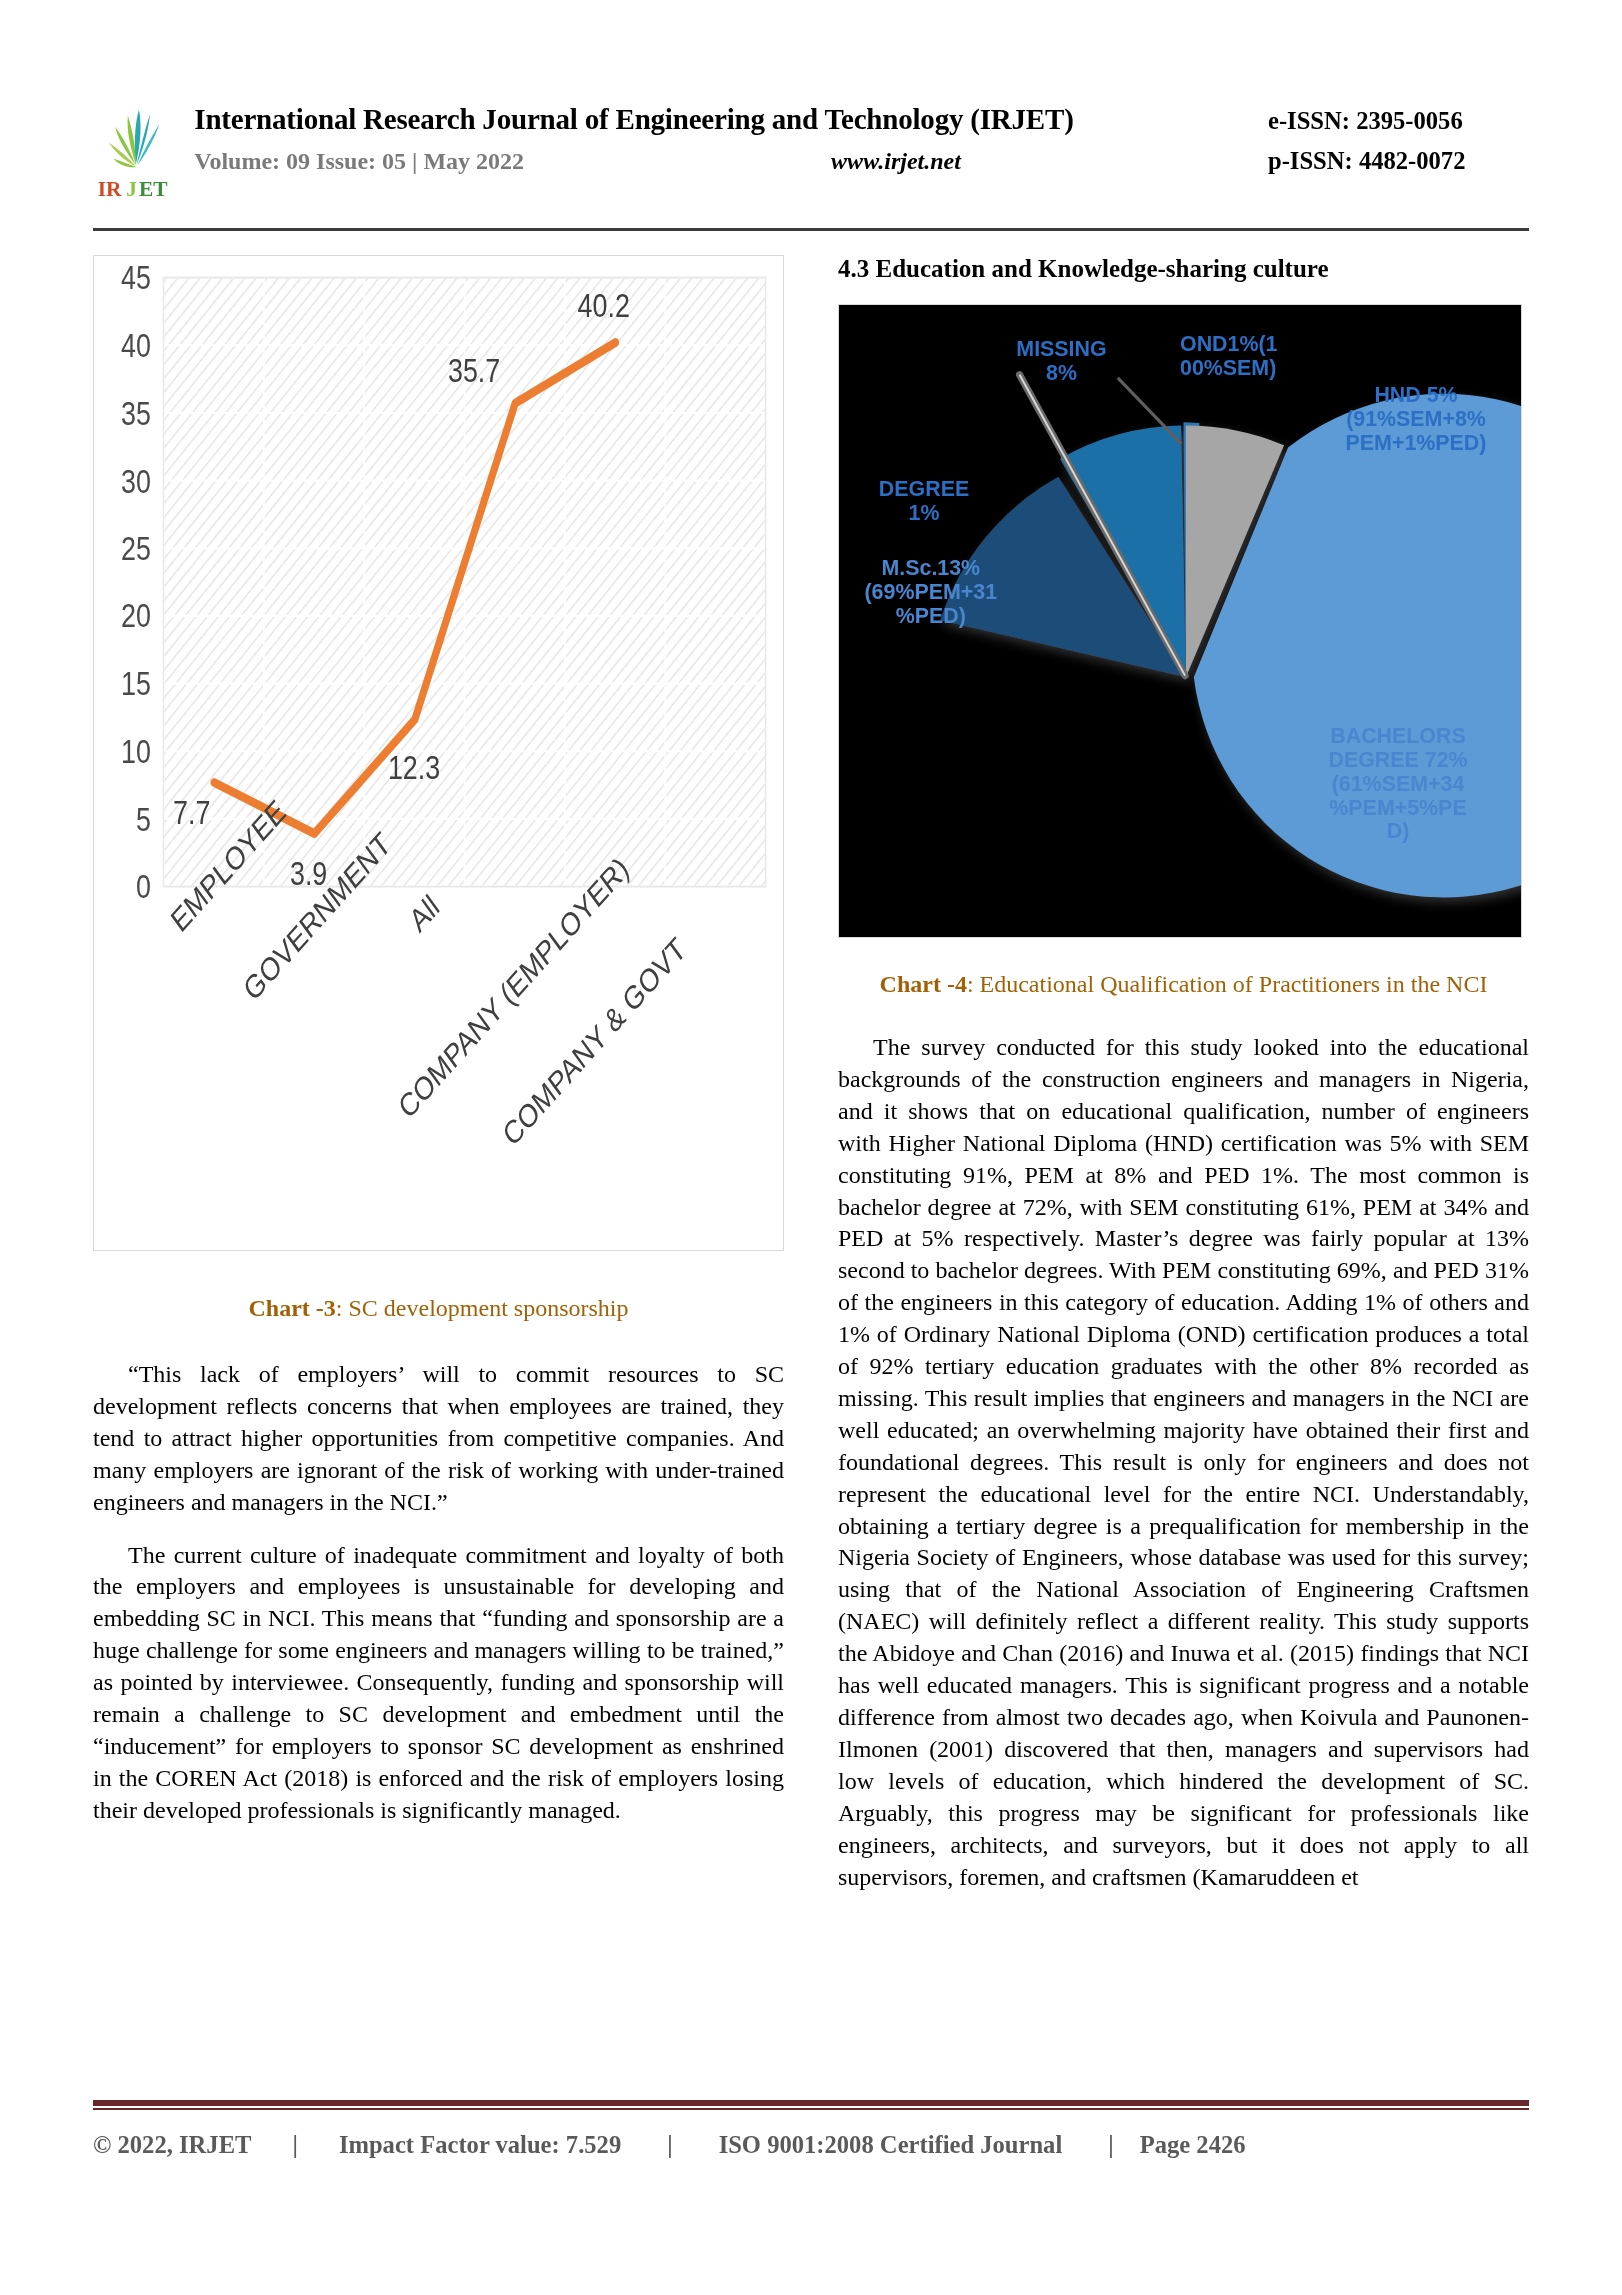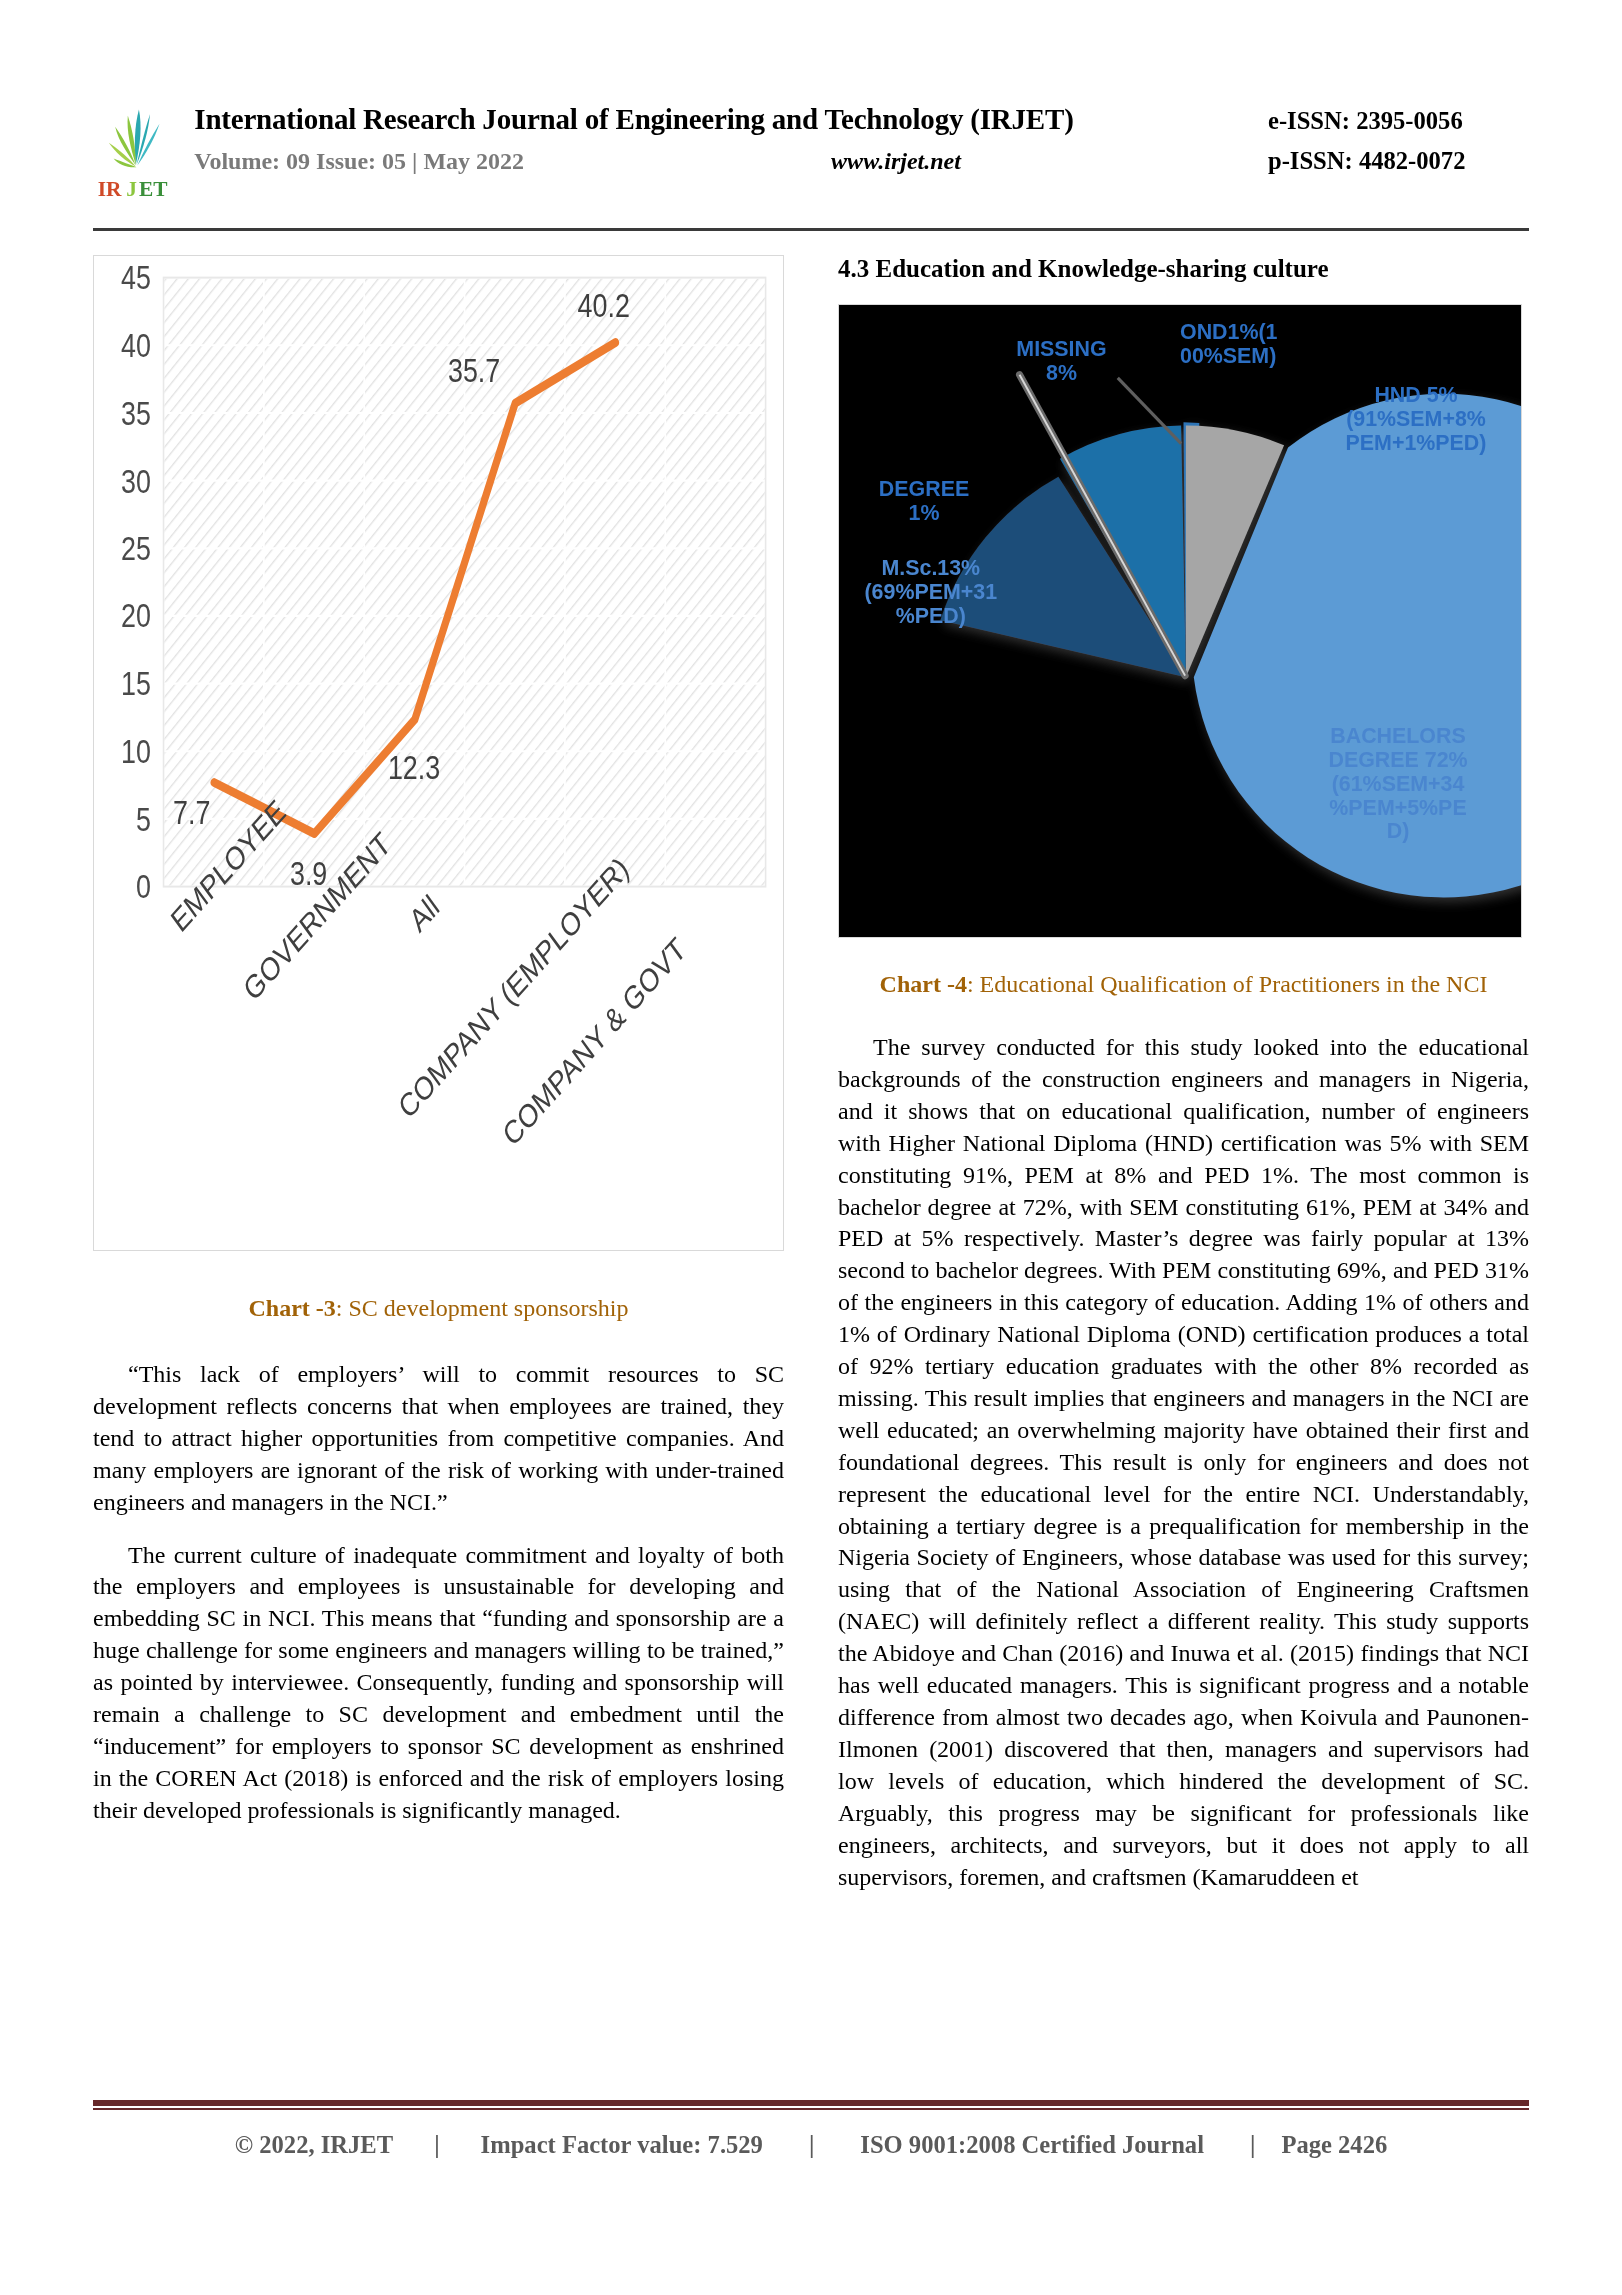--- a/index.html
+++ b/index.html
@@ -73,21 +73,21 @@
     font-weight:bold;font-size:21.4px;line-height:1.12;text-align:center;
   }
   .pie-label.dim{color:#4a86cf;}
 
   
   .footer-rule-a{position:absolute;left:93px;top:2100px;width:1436px;height:5.5px;background:#66282a;}
   .footer-rule-b{position:absolute;left:93px;top:2108px;width:1436px;height:2.4px;background:#66282a;}
   .footer{
     position:absolute;left:93px;top:2131px;width:1436px;
     display:flex;align-items:baseline;font-size:24.6px;color:#5a5a5a;
-    font-family:"Liberation Serif", serif;font-weight:bold;justify-content:center;
+    font-family:"Liberation Serif", serif;font-weight:bold;
   }
   .footer .f-item{white-space:nowrap;}
   .footer .f-sep{color:#5a5a5a;}
   .f1{margin-left:0px;}
   .f-sep1{margin-left:41px;}
   .f2{margin-left:41px;}
   .f-sep2{margin-left:46px;}
   .f3{margin-left:46px;}
   .f-sep3{margin-left:46px;}
   .f4{margin-left:26px;}
@@ -246,21 +246,21 @@
         <line x1="228" y1="88" x2="437" y2="468" stroke="#6b6b6b" stroke-width="9" stroke-linecap="round"></line>
         <line x1="228" y1="88" x2="437" y2="468" stroke="#d8d8d8" stroke-width="2.5"></line>
       </svg>
 
       
       <div class="pie-label" style="left:155px;top:33px;width:135px;">
         <div>MISSING</div>
         <div>8%</div>
       </div>
 
-      <div class="pie-label" style="left:341px;top:16px;width:143px;text-align:left;">
+      <div class="pie-label" style="left:341px;top:28px;width:143px;text-align:left;">
         <div>OND1%(1</div>
         <div>00%SEM)</div>
       </div>
 
       <div class="pie-label" style="left:482px;top:79px;width:190px;">
         <div>HND 5%</div>
         <div>(91%SEM+8%</div>
         <div>PEM+1%PED)</div>
       </div>
 

